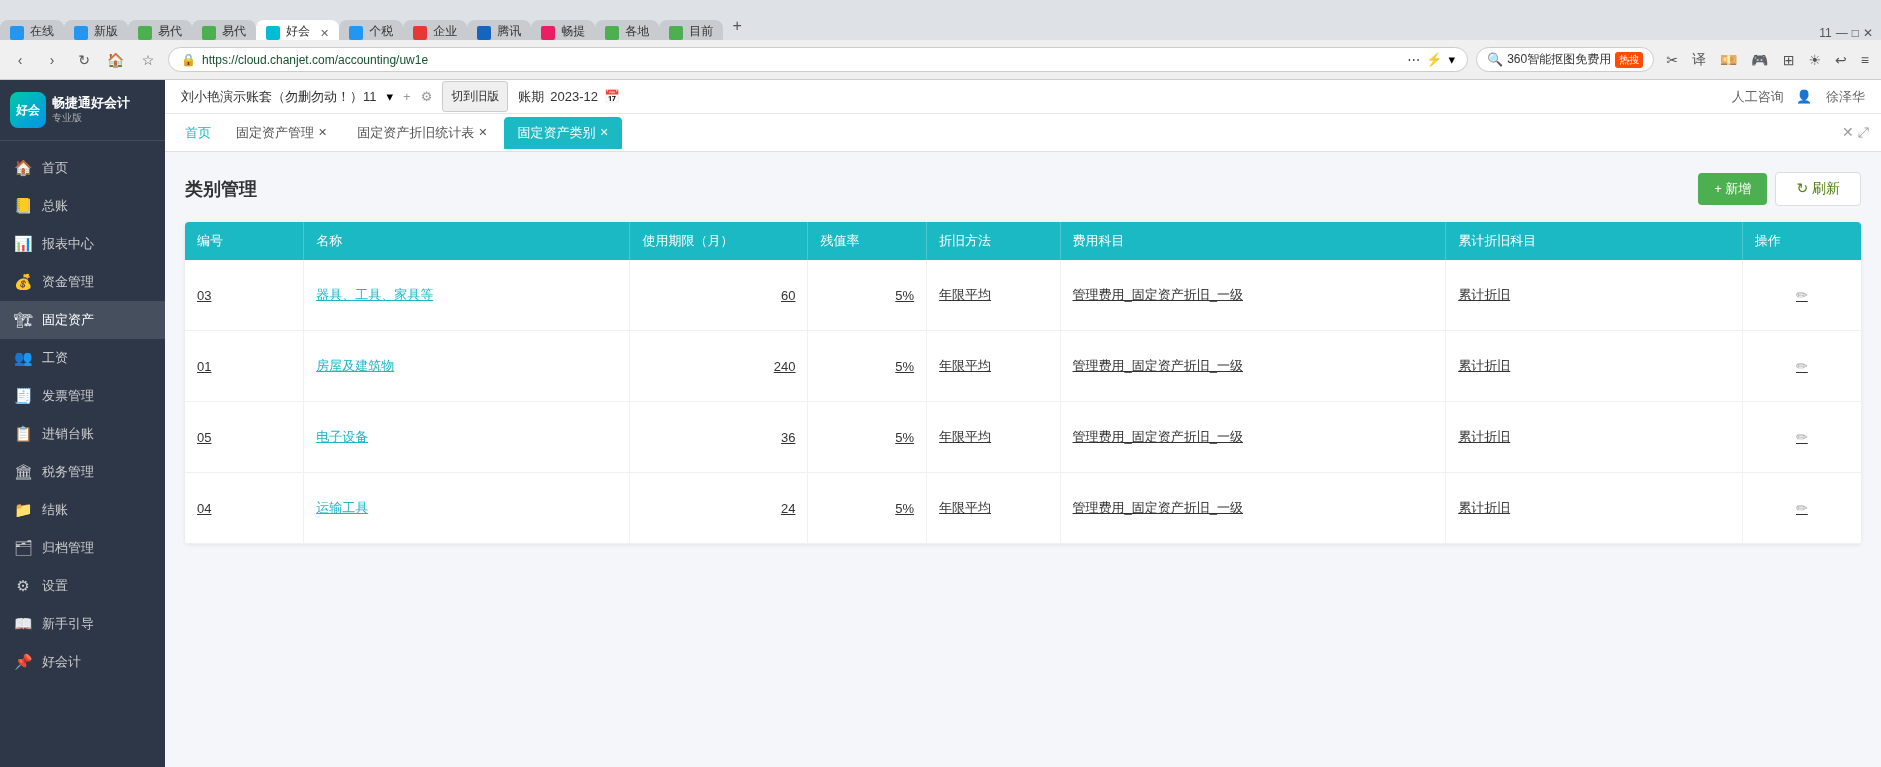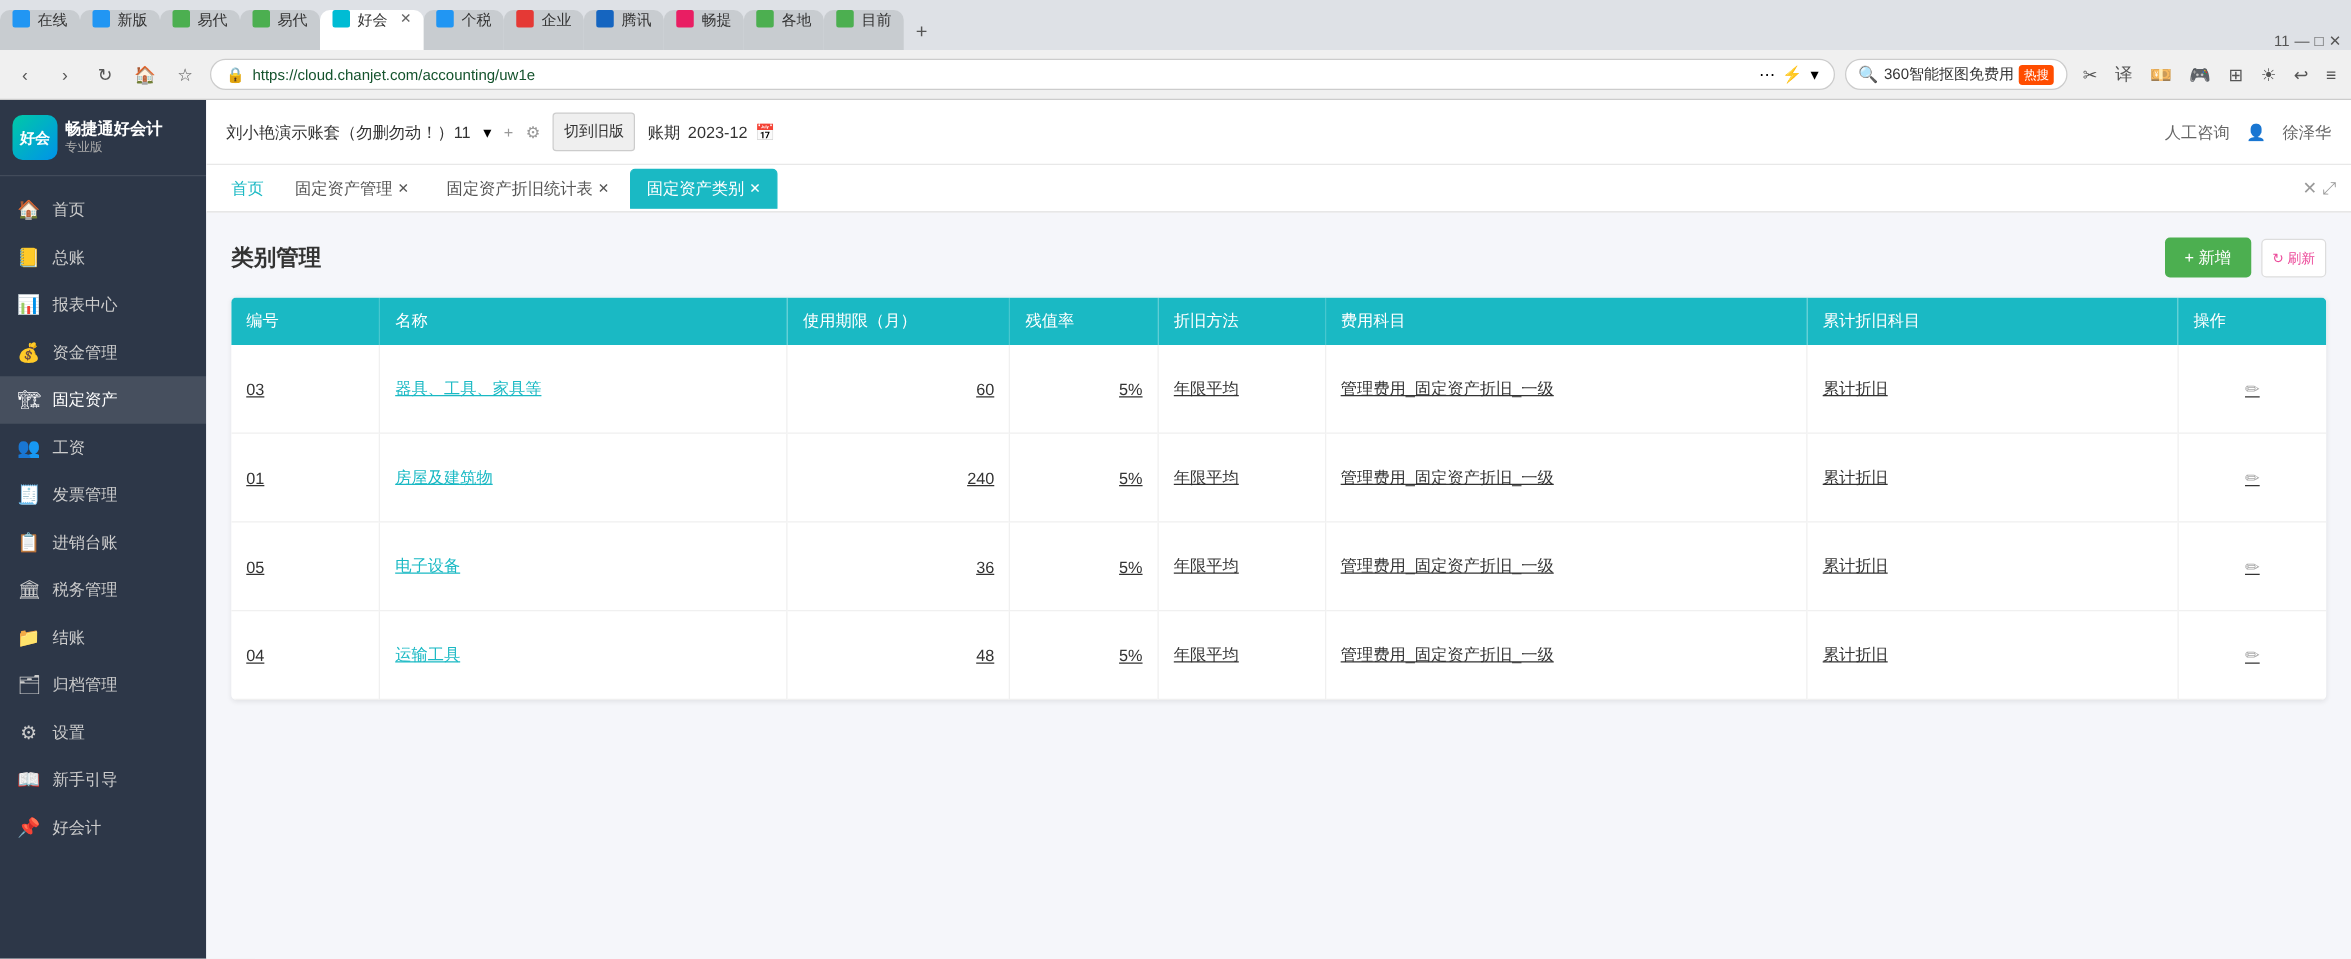--- a/index.html
+++ b/index.html
@@ -1,18 +1,18 @@
 <!DOCTYPE html>
 <html><head>
   <meta charset="utf-8">
   <style>
     * { box-sizing: border-box; margin: 0; padding: 0; }
     body { font-family: 'Microsoft YaHei', Arial, sans-serif; font-size: 13px; background: #f0f2f5; overflow: hidden; }
     .tab-bar { display: flex; align-items: flex-end; height: 40px; background: #dee1e6; overflow: hidden; }
-    .browser-tab { display: flex; align-items: flex-start; height: 32px; padding: 0 10px; gap: 6px; font-size: 12px; background: #c8ccd0; border-radius: 8px 8px 0 0; max-width: 160px; white-space: nowrap; overflow: hidden; }
+    .browser-tab { display: flex; align-items: flex-end; height: 20px; padding: 0 10px; gap: 6px; font-size: 12px; background: #c8ccd0; border-radius: 8px 8px 0 0; max-width: 160px; white-space: nowrap; overflow: hidden; }
     .browser-tab.active { background: #fff; }
     .browser-tab .tab-favicon { width: 14px; height: 14px; border-radius: 2px; flex-shrink: 0; }
     .browser-tab .tab-close { margin-left: 4px; color: #666; font-size: 11px; cursor: pointer; }
     .browser-tab .tab-title { font-size: 12px; color: #333; overflow: hidden; text-overflow: ellipsis; }
     .new-tab-btn { width: 28px; height: 28px; display: flex; align-items: center; justify-content: center; color: #555; font-size: 16px; cursor: pointer; }
 
     
     .address-bar-row { display: flex; align-items: center; background: #f0f0f0; padding: 4px 8px; gap: 8px; height: 40px; border-bottom: 1px solid #ccc; }
     .nav-btn { width: 24px; height: 24px; display: flex; align-items: center; justify-content: center; color: #555; cursor: pointer; font-size: 14px; }
     .address-box { flex: 1; display: flex; align-items: center; background: #fff; border: 1px solid #ccc; border-radius: 20px; padding: 4px 12px; gap: 6px; }
@@ -36,42 +36,42 @@
     .sidebar-nav { flex: 1; overflow-y: auto; padding: 8px 0; }
     .nav-item { display: flex; align-items: center; padding: 10px 14px; gap: 10px; color: #ccc; cursor: pointer; transition: background 0.2s; }
     .nav-item.active { background: rgba(255,255,255,0.12); color: #fff; }
     .nav-item .nav-icon { font-size: 15px; width: 18px; text-align: center; }
     .nav-item .nav-label { font-size: 13px; }
 
     
     .main-content { flex: 1; display: flex; flex-direction: column; overflow: hidden; background: #f5f6fa; }
 
     
-    .app-header { background: #fff; border-bottom: 1px solid #e8e8e8; padding: 0 16px; height: 52px; display: flex; align-items: center; justify-content: space-between; }
+    .app-header { background: #fff; border-bottom: 1px solid #e8e8e8; padding: 0 16px; height: 34px; display: flex; align-items: center; justify-content: space-between; }
     .header-left { display: flex; align-items: center; gap: 10px; }
     .user-info { font-size: 13px; color: #333; }
     .account-badge { border: 1px solid #ccc; border-radius: 3px; padding: 6px 8px; font-size: 12px; color: #333; cursor: pointer; }
     .period-info { display: flex; align-items: center; gap: 6px; font-size: 13px; color: #333; }
     .header-right { display: flex; align-items: center; gap: 13px; font-size: 13px; color: #666; }
     .header-right span { cursor: pointer; }
 
     
     .tab-strip { display: flex; align-items: center; background: #fff; border-bottom: 1px solid #e0e0e0; padding: 0 12px; height: 38px; gap: 4px; }
     .page-tab { display: flex; align-items: center; gap: 0; padding: 6px 12px; border-radius: 4px 4px 0 0; font-size: 13px; color: #555; cursor: pointer; border: 1px solid transparent; }
     .page-tab.active { background: #1ab9c4; color: #fff; border-color: #1ab9c4; }
     .page-tab .tab-x { font-size: 11px; margin-left: 4px; }
     .page-tab-home { color: #1ab9c4; cursor: pointer; font-size: 13px; padding: 6px 8px; }
 
     
     .content-area { flex: 1; overflow-y: auto; padding: 20px; }
     .page-header { display: flex; align-items: center; justify-content: space-between; margin-bottom: 16px; }
     .page-title { font-size: 18px; font-weight: bold; color: #333; }
     .page-actions { display: flex; align-items: center; gap: 8px; }
     .btn-add { background: #4caf50; color: #fff; border: none; border-radius: 4px; padding: 7px 16px; font-size: 13px; cursor: pointer; display: flex; align-items: center; gap: 4px; }
-    .btn-refresh { background: #fff; color: #ec4899; border: 1px solid #ddd; border-radius: 4px; padding: 7px 8px; font-size: 11px; cursor: pointer; display: flex; align-items: center; gap: 4px; }
+    .btn-refresh { background: #fff; color: #4d7c0f; border: 1px solid #ddd; border-radius: 4px; padding: 7px 20px; font-size: 14px; cursor: pointer; display: flex; align-items: center; gap: 4px; }
 
     
     .data-table { width: 100%; border-collapse: collapse; background: #fff; border-radius: 4px; overflow: hidden; box-shadow: 0 1px 4px rgba(0,0,0,0.08); }
     .data-table thead tr { background: #1ab9c4; }
     .data-table thead th { color: #fff; padding: 10px 12px; text-align: left; font-weight: normal; font-size: 13px; border-right: 1px solid rgba(255,255,255,0.2); }
     .data-table thead th:last-child { border-right: none; }
     .data-table tbody tr { border-bottom: 1px solid #f0f0f0; }
     .data-table tbody td { padding: 26px 12px; color: #333; font-size: 13px; border-right: 1px solid #f0f0f0; text-decoration: underline; }
     .data-table tbody td:last-child { border-right: none; }
     .edit-icon { color: #aaa; cursor: pointer; font-size: 14px; }
@@ -333,21 +333,21 @@
       <td style="text-align:right;margin-top:12px;">36</td>
       <td style="text-align:right;">5%</td>
       <td>年限平均</td>
       <td>管理费用_固定资产折旧_一级</td>
       <td>累计折旧</td>
       <td style="text-align:center;"><span class="edit-icon">✏</span></td>
     </tr>
             <tr>
       <td>04</td>
       <td style="color:#1ab9c4;cursor:pointer;">运输工具</td>
-      <td style="text-align:right;">48</td>
+      <td style="text-align:right;">24</td>
       <td style="text-align:right;">5%</td>
       <td>年限平均</td>
       <td>管理费用_固定资产折旧_一级</td>
       <td>累计折旧</td>
       <td style="text-align:center;"><span class="edit-icon">✏</span></td>
     </tr>
           </tbody>
       </table>
     </div>
   </div>

